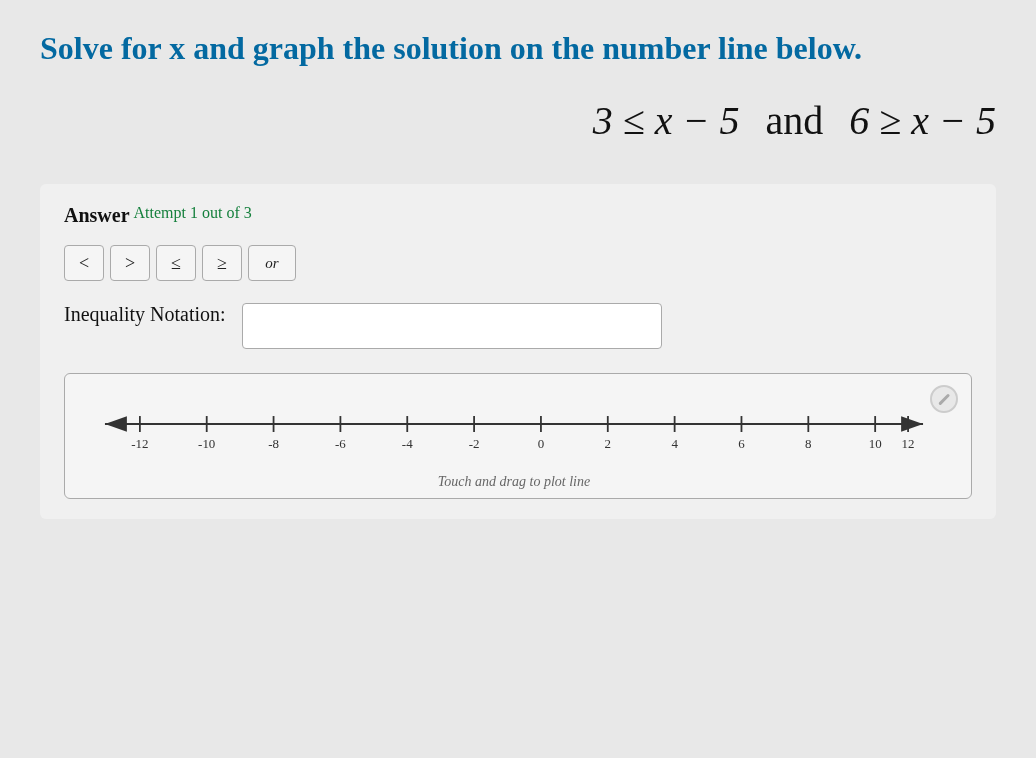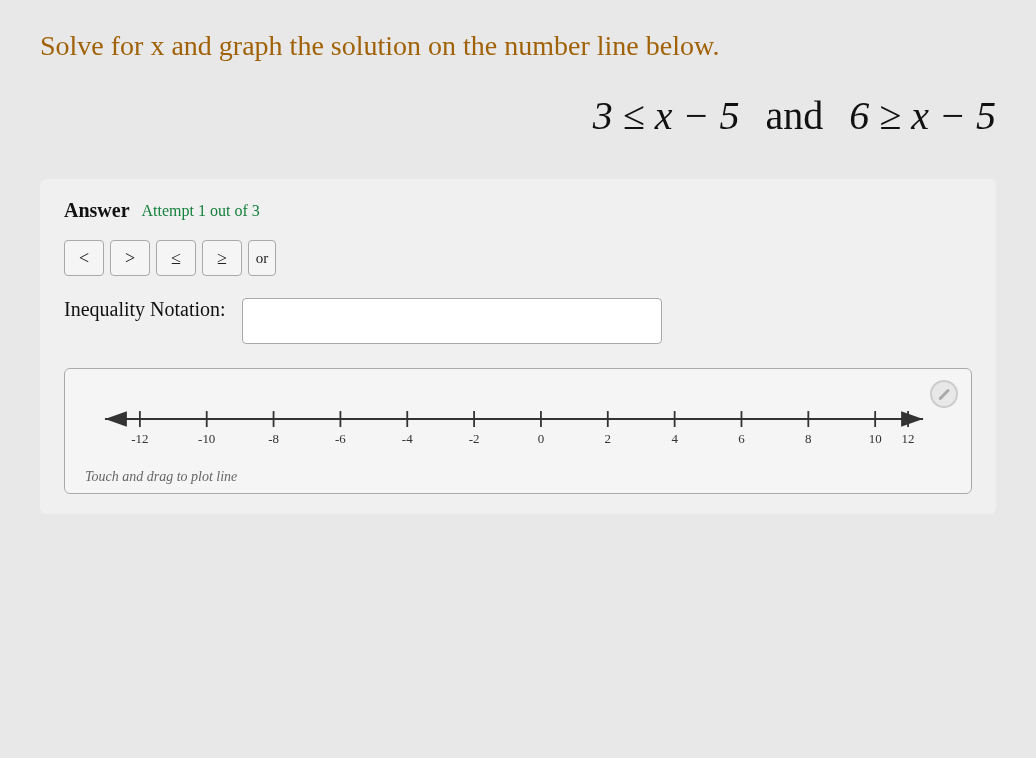--- a/index.html
+++ b/index.html
@@ -16,23 +16,23 @@
 
     .page-container {
       width: 1036px;
       min-height: 758px;
       background: #e8e8e8;
       padding: 30px 40px;
       position: relative;
     }
 
     .problem-title {
-      font-size: 28px;
-      font-weight: 400;
-      color: #a16207;
+      font-size: 32px;
+      font-weight: 700;
+      color: #0369a1;
       margin-bottom: 30px;
       font-family: Georgia, serif;
     }
 
     .equation-row {
       text-align: right;
       font-size: 40px;
       font-style: italic;
       color: #111;
       margin-bottom: 40px;
@@ -47,22 +47,21 @@
 
     .answer-section {
       background: #f0f0f0;
       border-radius: 6px;
       padding: 20px 24px;
       margin-top: 10px;
     }
 
     .answer-header {
       display: flex;
-      align-items: center;
-      gap: 12px;
+      gap: 4px;
       margin-bottom: 18px;
     }
 
     .answer-label {
       font-size: 20px;
       font-weight: 700;
       font-family: Georgia, serif;
       color: #111;
     }
 
@@ -87,22 +86,23 @@
       font-size: 18px;
       cursor: pointer;
       display: flex;
       align-items: center;
       justify-content: center;
       font-family: Georgia, serif;
       color: #222;
     }
 
     .sym-btn.or-btn {
-      width: 28px;
+      width: 48px;
       font-size: 15px;
+      font-style: italic;
     }
 
     .notation-row {
       display: flex;
       gap: 16px;
       margin-bottom: 24px;
     }
 
     .notation-label {
       font-size: 20px;
@@ -180,20 +180,21 @@
       transform: rotate(-45deg);
       border-radius: 2px;
     }
 
     .number-line-svg-wrapper {
       margin-top: 6px;
       width: 100%;
     }
 
     .touch-drag-text {
+      text-align: center;
       font-size: 14px;
       color: #666;
       font-family: Georgia, serif;
       margin-top: 4px;
       font-style: italic;
     }
   </style>
 </head>
 <body>
 

